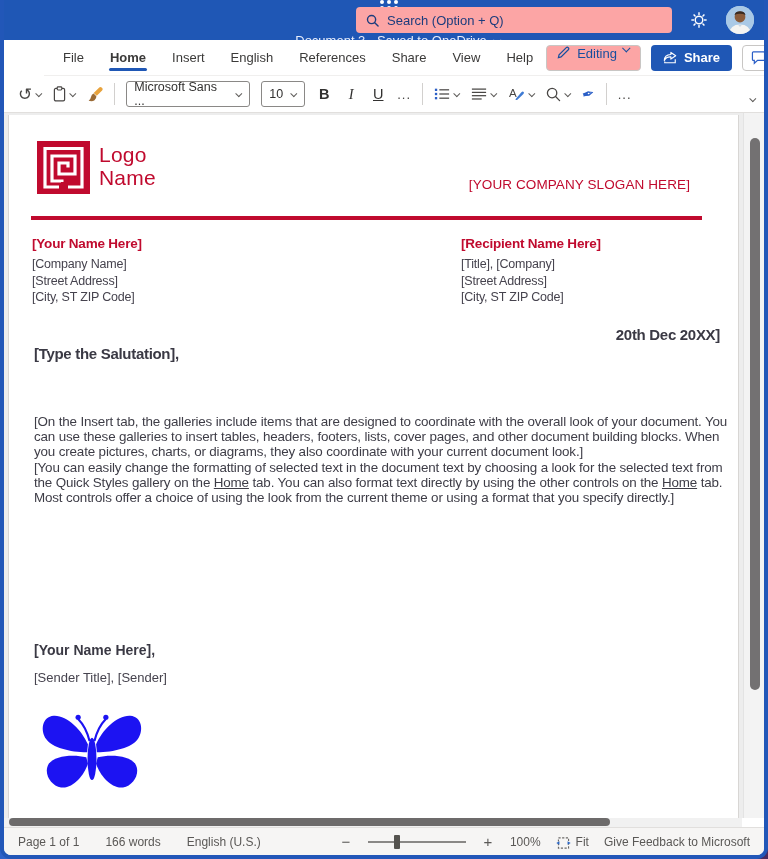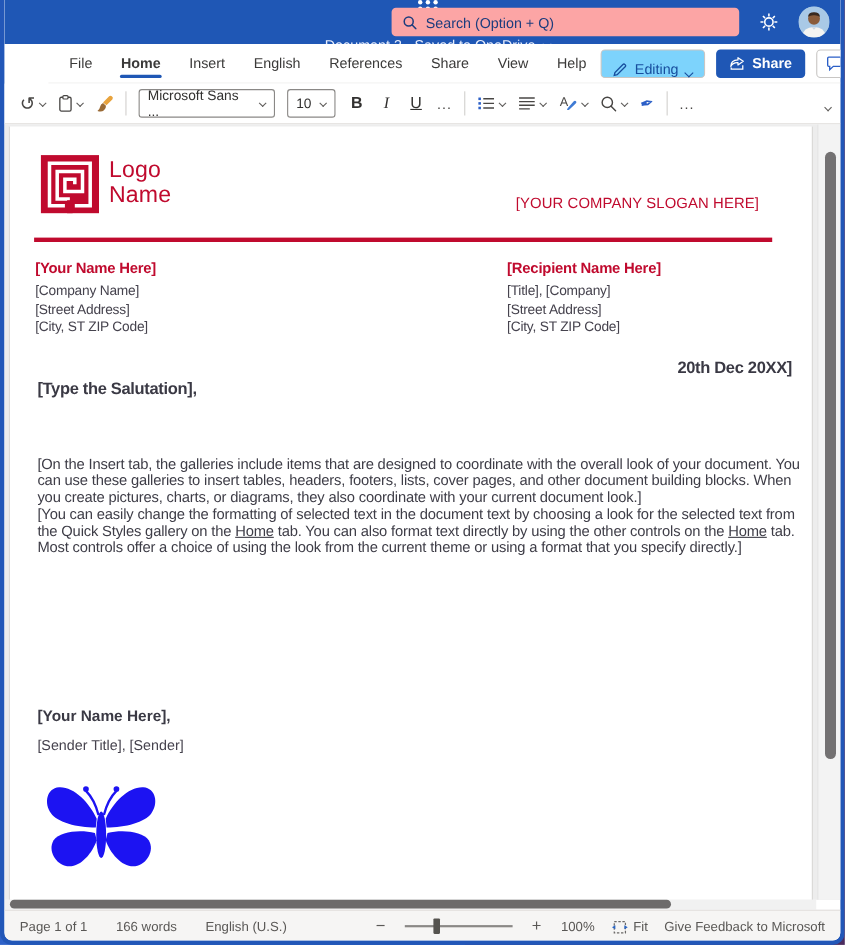--- a/index.html
+++ b/index.html
@@ -26,21 +26,21 @@
   .tb-right { position:absolute; right:10px; top:0; height:40px; display:flex; align-items:center; gap:16px; }
   .gear-btn { width:22px; height:22px; display:flex; align-items:center; justify-content:center; cursor:pointer; }
   .avatar { width:28px; height:28px; border-radius:50%; overflow:hidden; background:#b8d4ea; cursor:pointer; }
   
   .menubar { position:absolute; top:40px; left:0; right:0; height:36px; background:#fff; display:flex; align-items:center; border-bottom:1px solid #f0efee;margin-left:40px; }
   .tabs { display:flex; align-items:center; height:100%; padding-left:6px; }
   .tab { position:relative; height:100%; display:flex; align-items:center; padding:0 13px; font-size:13px; color:#3b3a39; cursor:pointer; }
   .tab.active { font-weight:700; }
   .tab.active::after { content:""; position:absolute; left:12px; right:12px; bottom:4px; height:3px; background:#1f57b5; border-radius:2px; }
   .menu-right { margin-left:auto; display:flex; align-items:center; gap:10px; padding-right:8px; }
-  .editing-btn { height:26px; display:flex; align-items:flex-end; gap:7px; border:1px solid #c8c6c4; border-radius:4px; padding:0 10px; color:#174e9e; font-size:13px; cursor:pointer; background:#7dd3fc; }
+  .editing-btn { height:26px; display:flex; align-items:flex-start; gap:7px; border:1px solid #c8c6c4; border-radius:4px; padding:0 10px; color:#174e9e; font-size:13px; cursor:pointer; background:#fca5a5; }
   .share-btn { height:26px; display:flex; align-items:center; gap:7px; border:none; border-radius:4px; padding:0 12px; background:#1f57b5; color:#fff; font-size:13px; font-weight:600; cursor:pointer; }
   .comment-btn { width:32px; height:26px; border:1px solid #c8c6c4; border-radius:4px; background:#fff; display:flex; align-items:center; justify-content:center; cursor:pointer; }
   
   .toolbar { position:absolute; top:76px; left:0; right:0; height:37px; background:#fff; border-bottom:1px solid #e1dfdd; display:flex; align-items:center; padding-left:14px; gap:11px; }
   .tbtn { display:flex; align-items:center; gap:5px; color:#484644; cursor:pointer; font-size:14px; }
   .chev-g { color:#605e5c; width:5px; height:5px; }
   .vdiv { width:1px; height:22px; background:#d2d0ce; }
   .combo { height:26px; border:1px solid #8a8886; border-radius:3px; display:flex; align-items:center; padding:0 7px; gap:7px; font-size:12.5px; color:#323130; cursor:pointer; background:#fff; }
   .font-combo { width:124px; justify-content:space-between; }
   .size-combo { width:44px; justify-content:space-between; }

